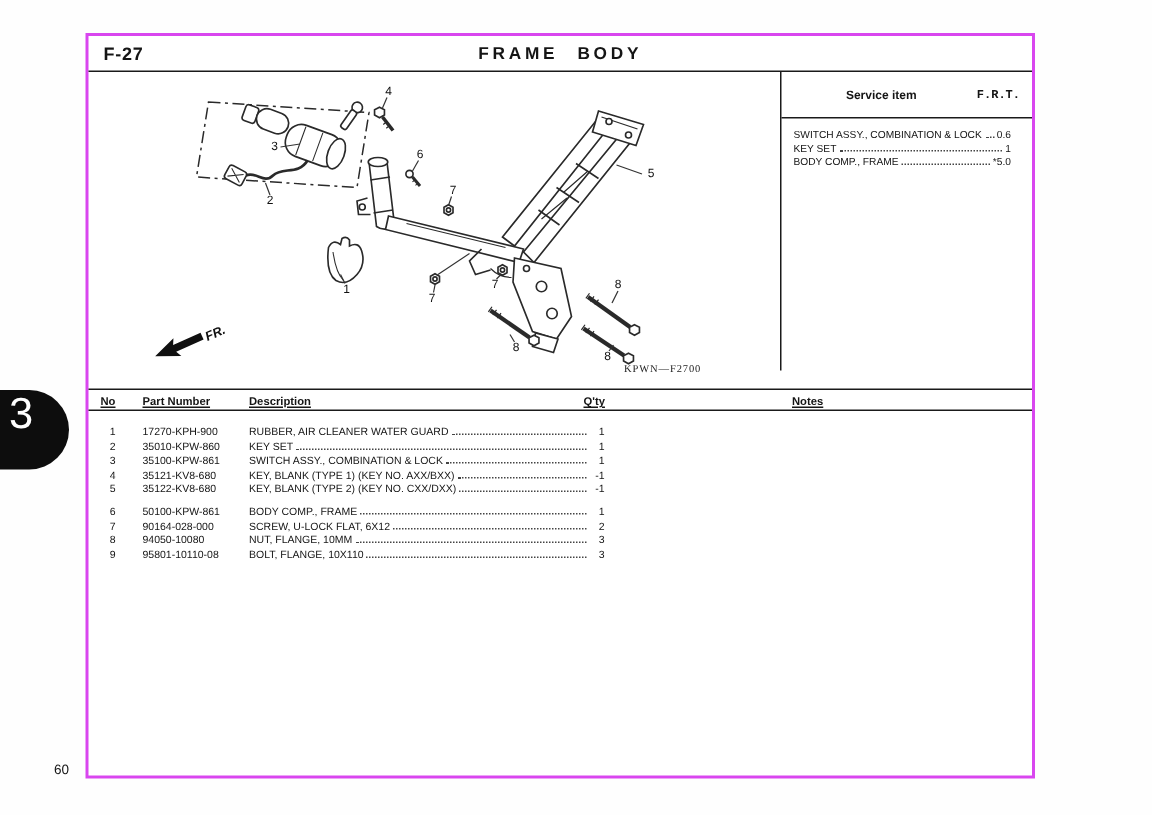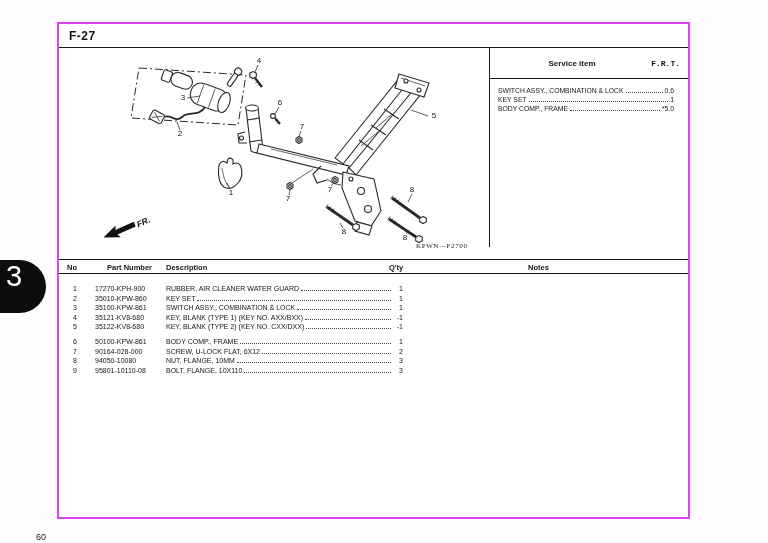--- a/index.html
+++ b/index.html
@@ -27,43 +27,43 @@
   .content { position:relative; height:212px; border-bottom:1.3px solid #1a1a1a; }
   .diagram-wrap { position:absolute; left:0; top:0; width:452px; height:212px; }
   .diagram-wrap svg { display:block; }
   .callout {
     position:absolute; transform:translate(-50%,-50%);
     font-size:8px; line-height:8px; color:#111;
   }
 
   
   .service-panel {
-    position:absolute; top:0; right:0; bottom:12px; width:199px;
+    position:absolute; top:0; right:0; bottom:12px; width:168px;
     border-left:1.3px solid #1a1a1a;
   }
   .service-header {
     position:relative; height:31px; border-bottom:1.2px solid #1a1a1a;
   }
   .service-header .sh-item {
     position:absolute; left:0; right:34px; top:11px; text-align:center;
     font-size:8px; font-weight:700;
   }
   .service-header .sh-frt {
     position:absolute; right:8px; top:11px; font-size:8px; font-weight:700;font-family:Liberation Mono, monospace;
   }
   .service-items { padding:7px 14px 0 8px; }
   .service-item { display:flex; align-items:baseline; font-size:6.8px; line-height:9.2px; white-space:nowrap; }
   .service-item .dots { flex:1; min-width:4px; border-bottom:1px dotted #444; margin:0 2px 1.5px 2px; }
   .service-item .val { text-align:right; }
 
   
   .table-head { position:relative; height:14px; border-bottom:1.2px solid #1a1a1a; }
-  .th { position:absolute; top:3px; font-size:7.5px; font-weight:700; }
+  .th { position:absolute; top:3px; font-size:7.5px; font-weight:700;text-decoration:underline; }
   .th-no    { left:8px; }
-  .th-pn    { left:48px;text-align:center; }
+  .th-pn    { left:36px;text-align:center; }
   .th-desc  { left:107px; }
   .th-qty   { left:330px; }
   .th-notes { left:469px; }
 
   .table-rows { position:relative; padding-top:10px; }
   .part-row { position:relative; height:9.6px; font-size:7px; line-height:9.6px; white-space:nowrap; }
   .part-row.group-gap { margin-top:5px; }
   .c-no   { position:absolute; left:8px; width:10px; text-align:right; }
   .c-pn   { position:absolute; left:36px; }
   .c-desc { position:absolute; left:107px; width:237px; display:flex; align-items:baseline; }
@@ -72,32 +72,33 @@
   .c-desc .d-qty { min-width:10px; text-align:right; }
   .c-notes { position:absolute; left:469px; }
 
   
   .side-tab {
     position:absolute; left:0; top:260px; width:46px; height:53px;
     background:#0d0d0d; border-radius:0 27px 27px 0;
     color:#fff; font-size:29px; font-weight:400;
     display:flex; align-items:flex-start; padding:2px 0 0 6px; line-height:1.0;
   }
-  .page-number { position:absolute; left:36px; top:508px; font-size:9px; font-weight:400;margin-top:24px; }
+  .page-number { position:absolute; left:36px; top:508px; font-size:9px; font-weight:400; }
 
   text { font-family:"Liberation Sans", sans-serif; }
   .diagram-code-text { font-family:"Liberation Serif", serif; letter-spacing:.6px; }
 </style>
 </head>
 <body>
 
 <div class="page-frame">
 
   <div class="header-band">
     <span class="page-code">F-27</span>
+    <span class="page-title">FRAME BODY</span>
   </div>
 
   <div class="content">
 
     <div class="diagram-wrap">
       <svg width="452" height="212" viewBox="0 0 452 212">
 
         <polygon points="80,20 187,27 179,77 72,70" fill="none" stroke="#2a2a2a" stroke-width="1" stroke-dasharray="8 3 2 3"></polygon>
 
         <g stroke="#2a2a2a" stroke-width="1.1" fill="none">

